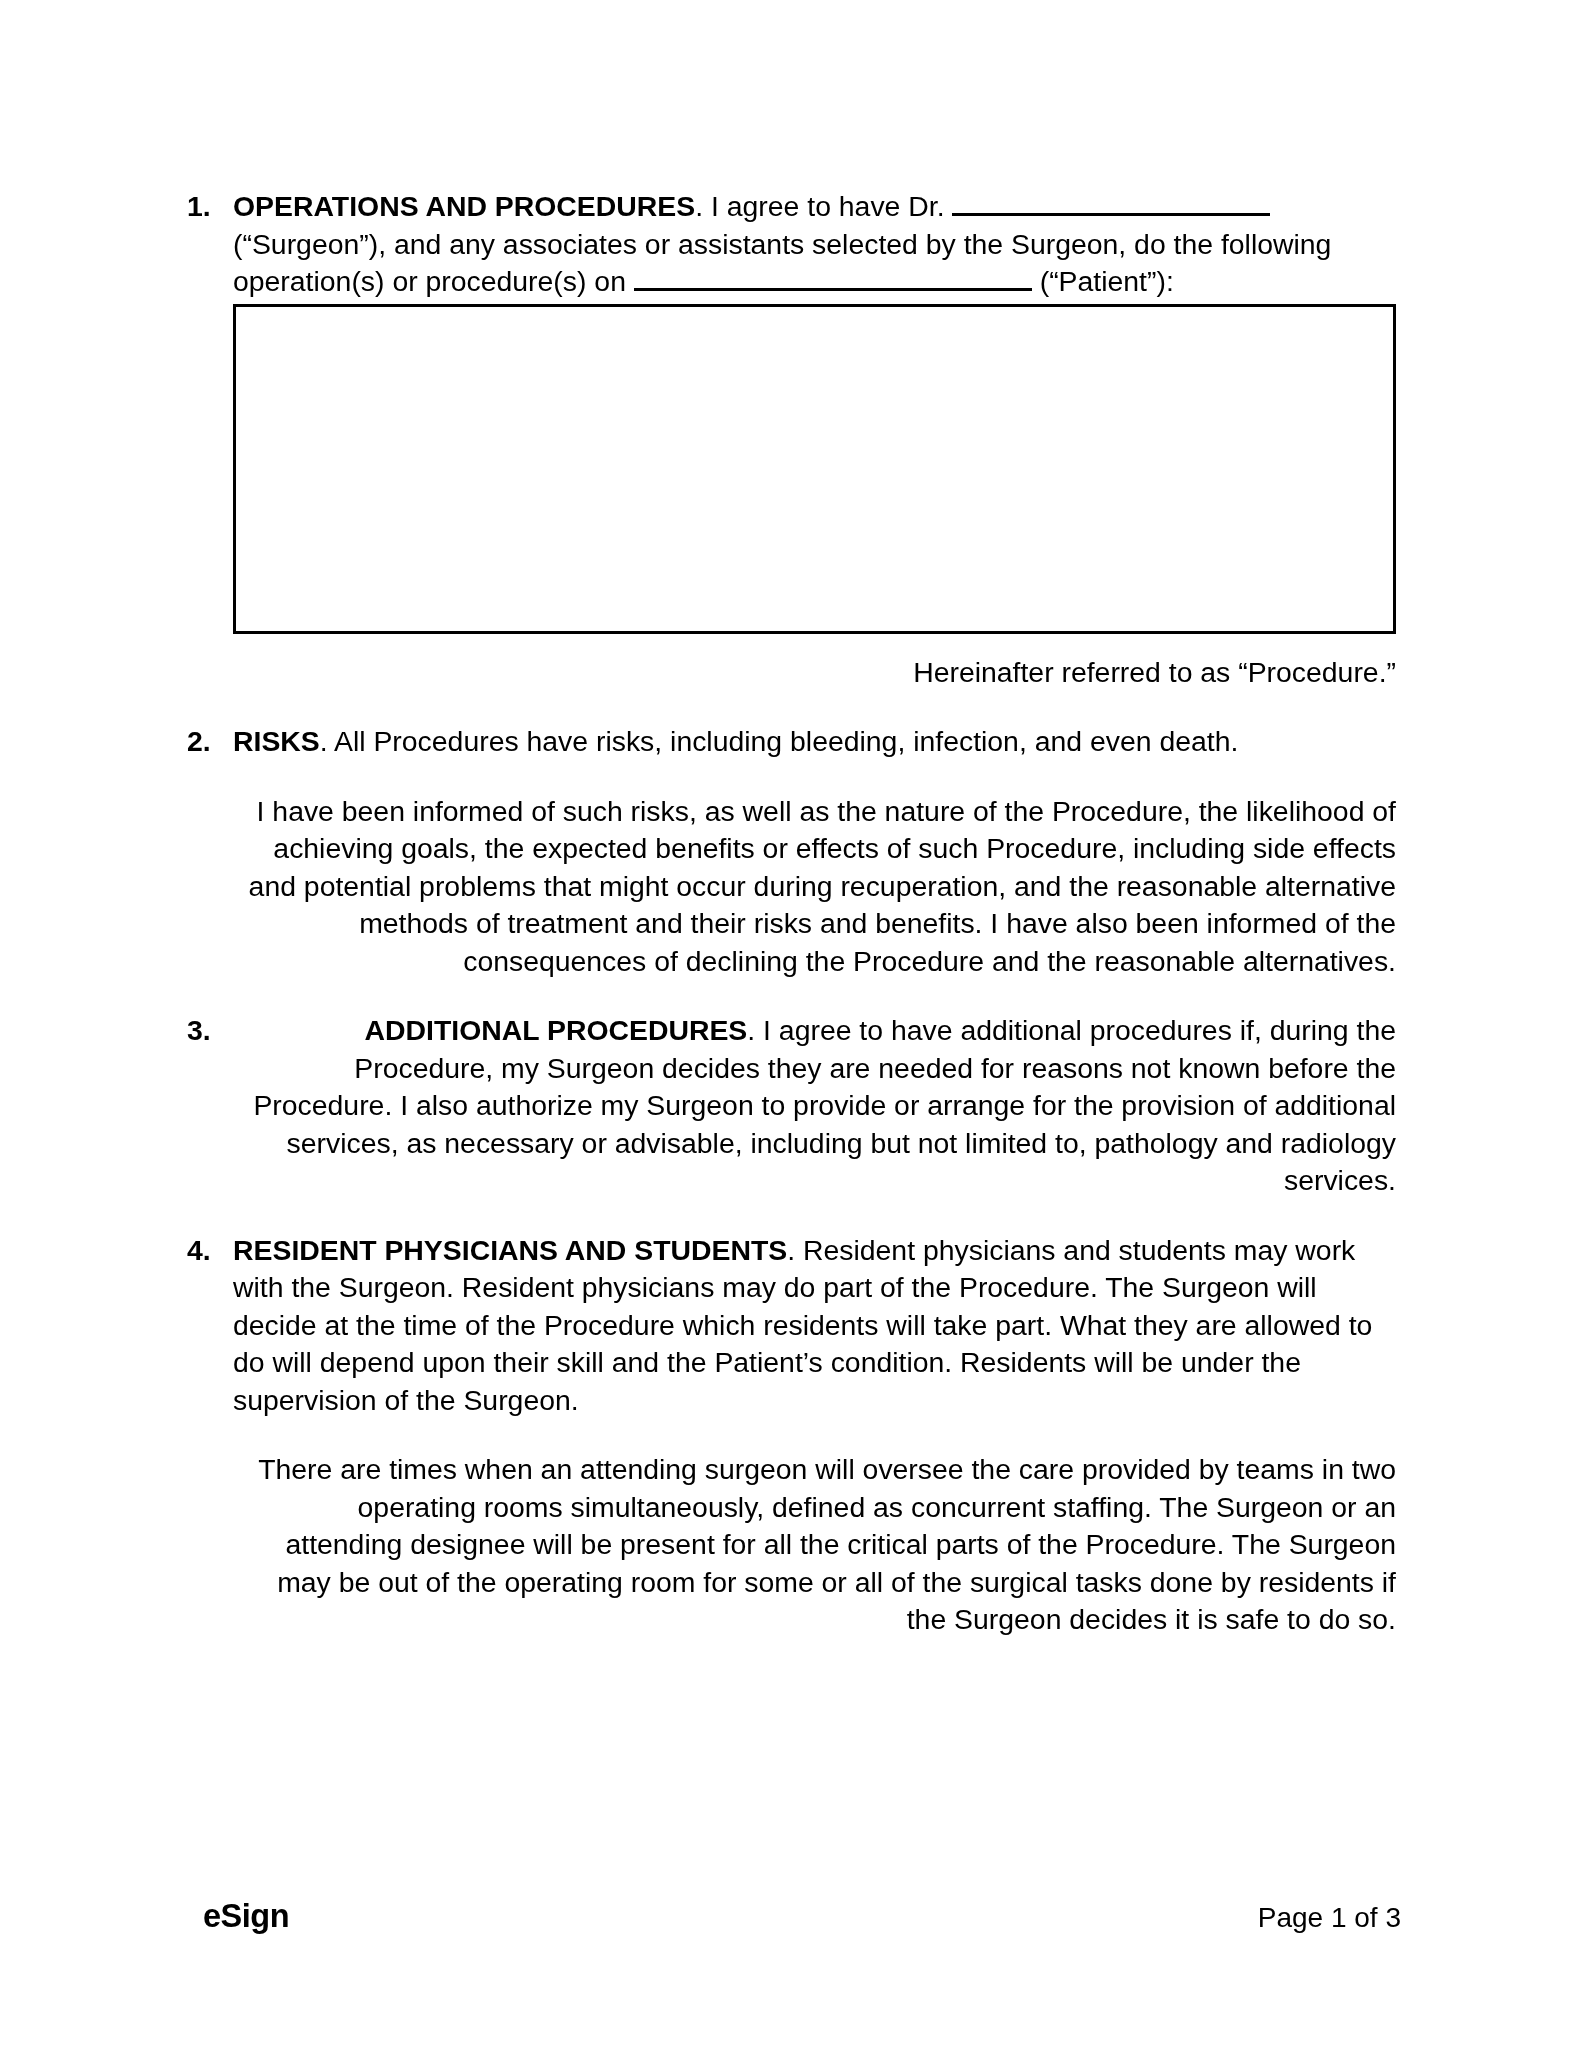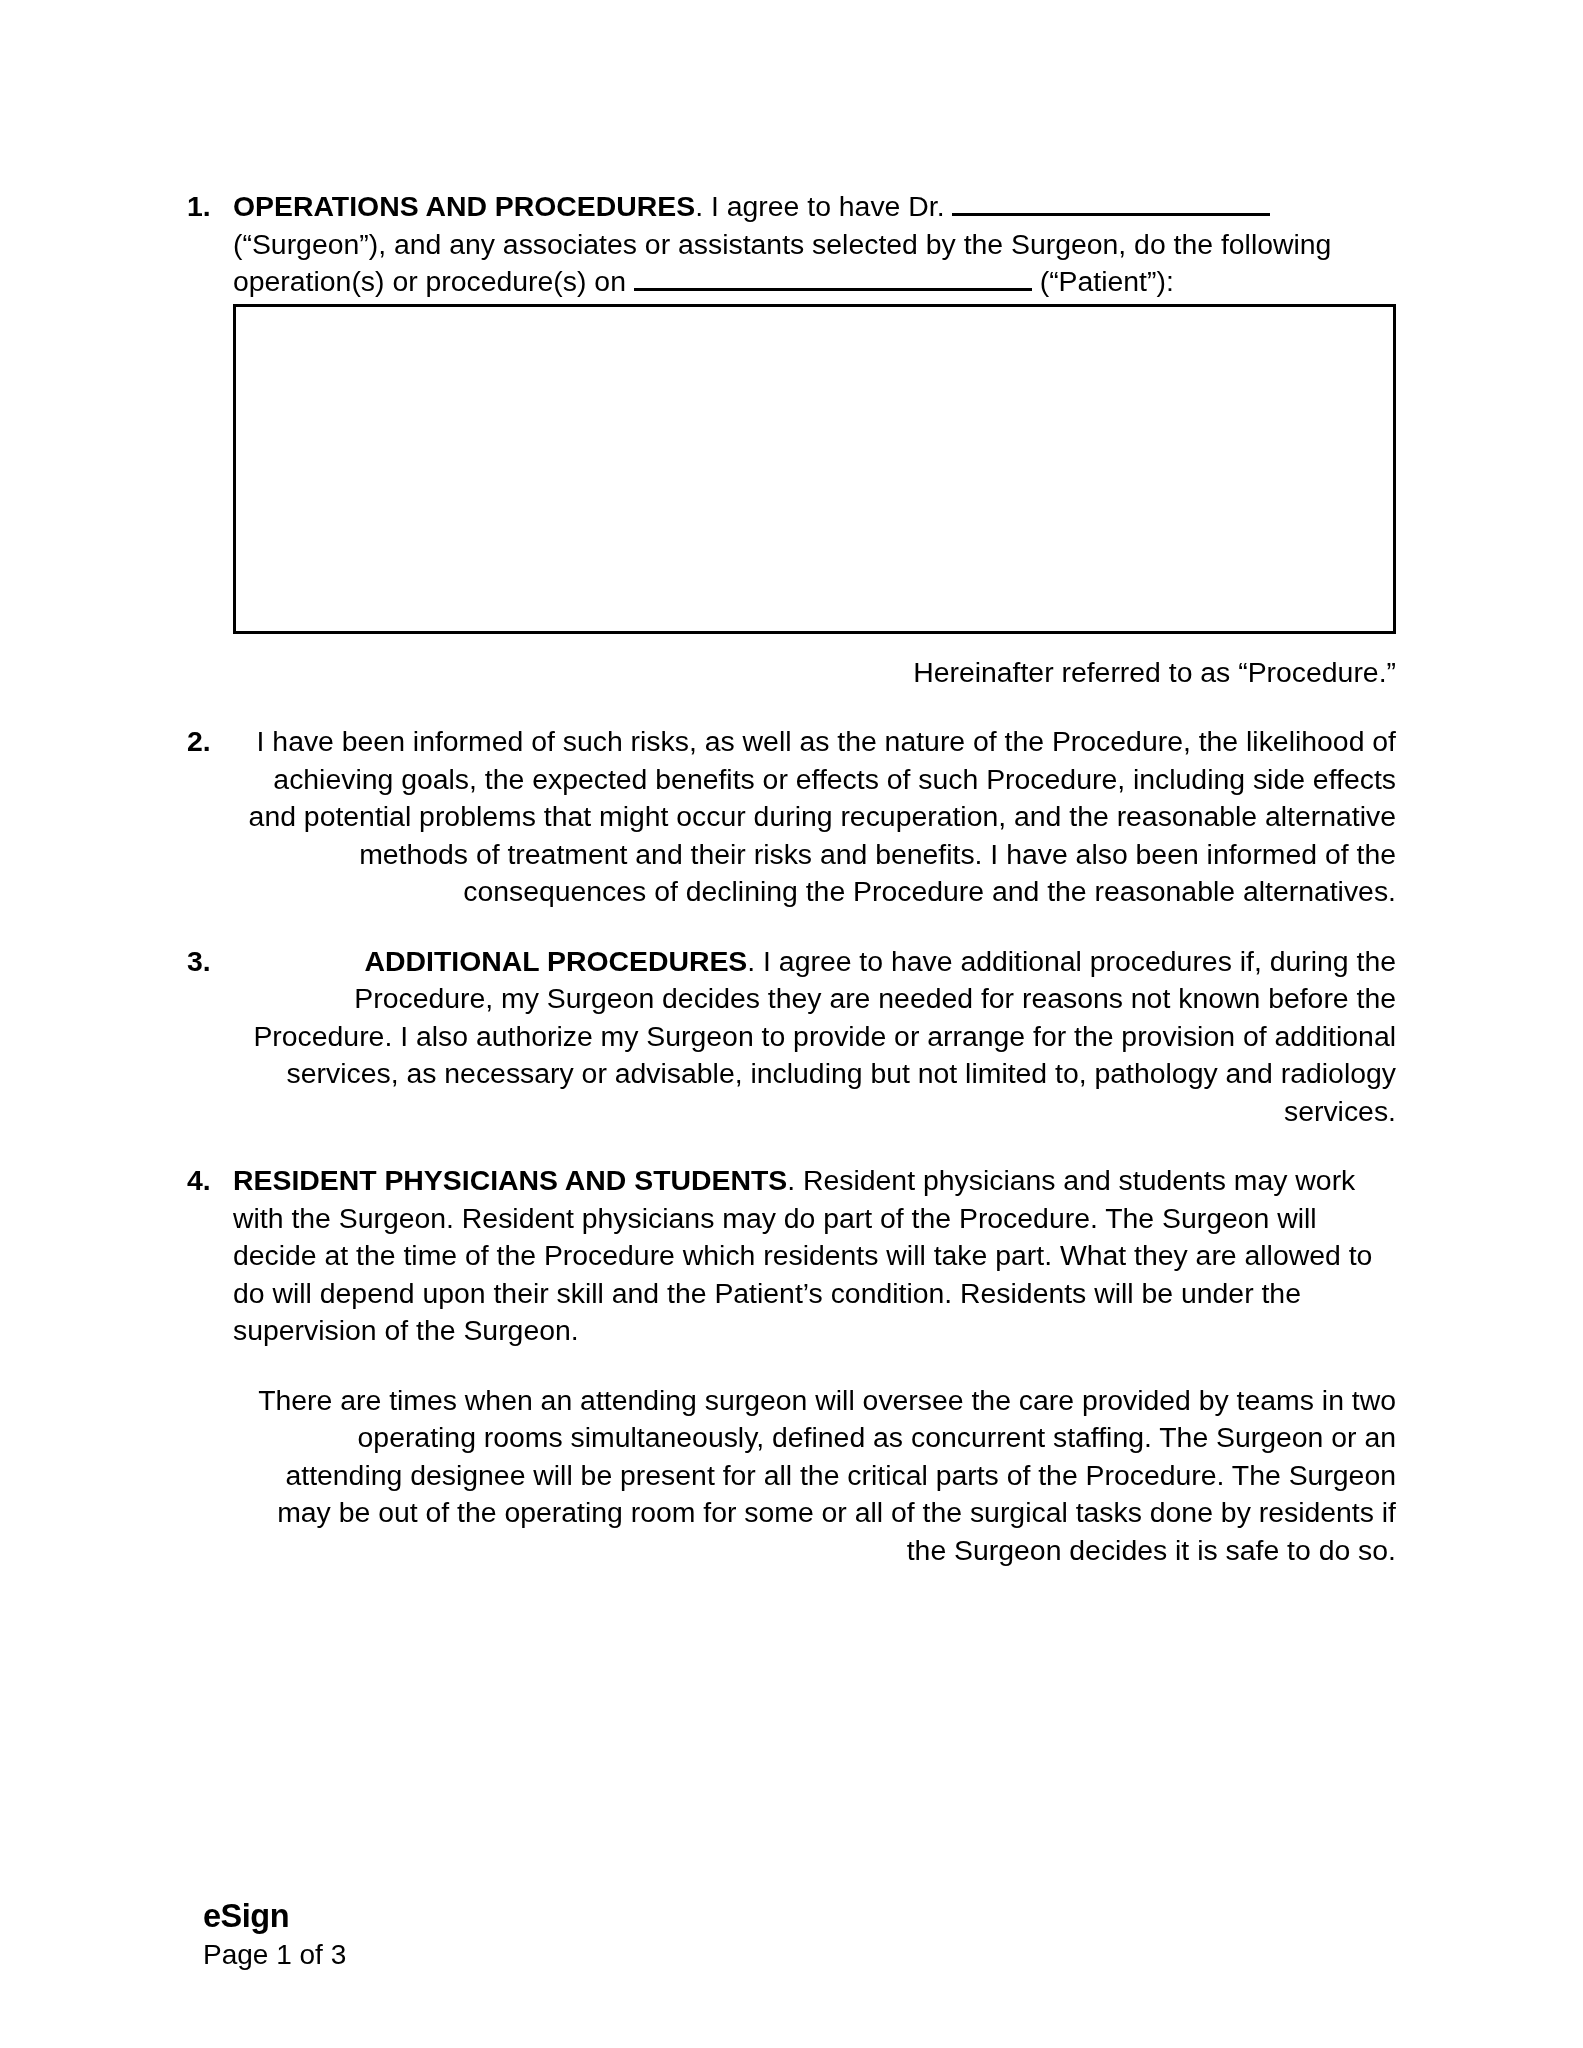--- a/index.html
+++ b/index.html
@@ -51,26 +51,25 @@
   .procedure-box {
     width: 100%;
     height: 330px;
     border: 3px solid #000;
     margin: 0 0 20px 0;
     background: #ffffff;
   }
   .page-footer {
     position: absolute;
     left: 203px;
-    right: 193px;
+    right: 182px;
     top: 1898px;
     display: flex;
     justify-content: space-between;
     align-items: baseline;
-    flex-direction: column;
   }
   .brand-logo {
     font-weight: bold;
     font-size: 32.5px;
     letter-spacing: -0.5px;
   }
   .page-indicator {
     font-size: 28px;
   }
 </style>
@@ -82,20 +81,21 @@
 
   <div class="list-item">
     <span class="item-number">1.</span>
     <p class="p-tight"><span class="item-heading">OPERATIONS AND PROCEDURES</span><span>. I agree to have Dr. </span><span class="fill-blank blank-surgeon"></span><span> (“Surgeon”), and any associates or assistants selected by the Surgeon, do the following operation(s) or procedure(s) on </span><span class="fill-blank blank-patient"></span><span> (“Patient”):</span></p>
     <div class="procedure-box"></div>
     <p>Hereinafter referred to as “Procedure.”</p>
   </div>
 
   <div class="list-item">
     <span class="item-number">2.</span>
+    <p><span class="item-heading">RISKS</span><span>. All Procedures have risks, including bleeding, infection, and even death.</span></p>
     <p>I have been informed of such risks, as well as the nature of the Procedure, the likelihood of achieving goals, the expected benefits or effects of such Procedure, including side effects and potential problems that might occur during recuperation, and the reasonable alternative methods of treatment and their risks and benefits. I have also been informed of the consequences of declining the Procedure and the reasonable alternatives.</p>
   </div>
 
   <div class="list-item">
     <span class="item-number">3.</span>
     <p><span class="item-heading">ADDITIONAL PROCEDURES</span><span>. I agree to have additional procedures if, during the Procedure, my Surgeon decides they are needed for reasons not known before the Procedure. I also authorize my Surgeon to provide or arrange for the provision of additional services, as necessary or advisable, including but not limited to, pathology and radiology services.</span></p>
   </div>
 
   <div class="list-item">
     <span class="item-number">4.</span>

